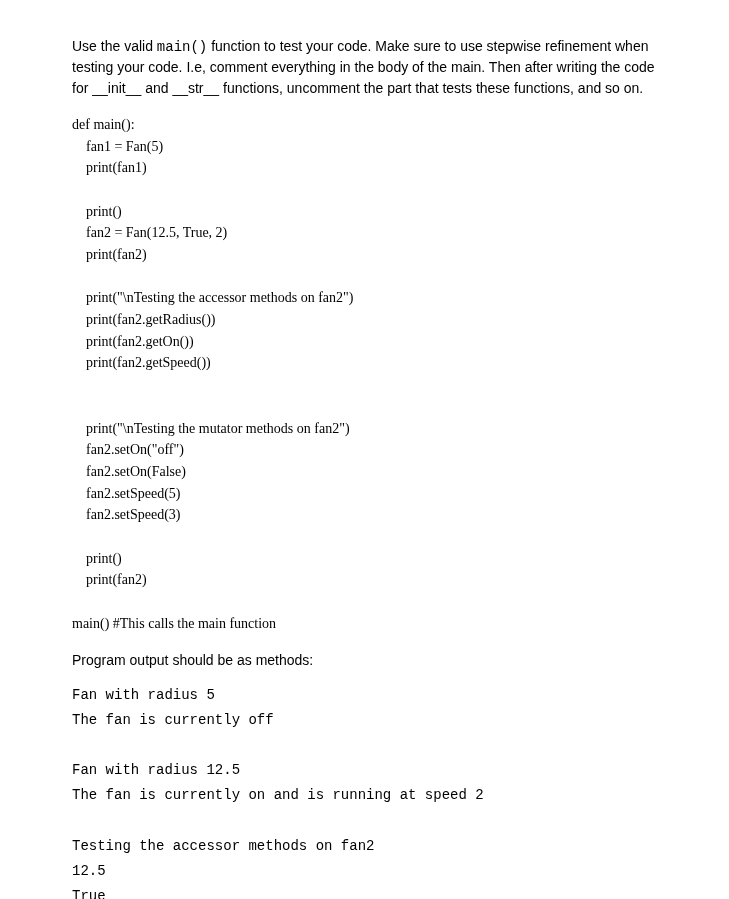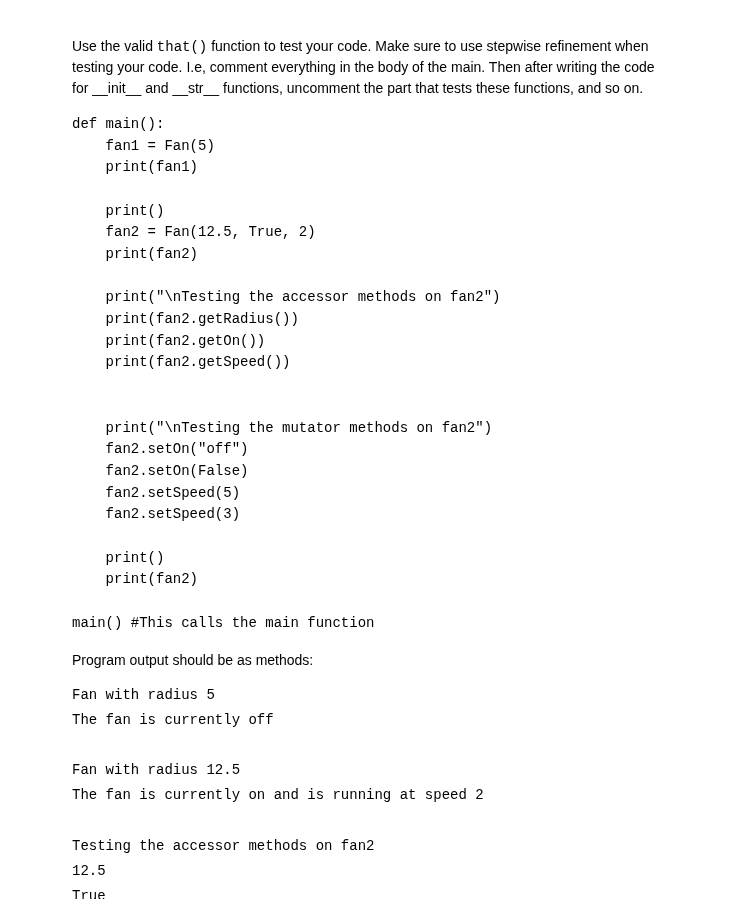--- a/index.html
+++ b/index.html
@@ -14,41 +14,41 @@
       box-sizing: border-box;
     }
     .intro {
       margin-bottom: 16px;
     }
     .mono {
       font-family: "Courier New", Courier, monospace;
       font-size: 14px;
     }
     .code-block {
-      font-family: Liberation Mono, monospace;
+      font-family: Liberation Serif, serif;
       font-size: 14px;
       white-space: pre;
       line-height: 1.55;
       margin-bottom: 16px;
     }
     .section-heading {
       margin: 12px 0 12px 0;
     }
     .output-block {
       font-family: "Courier New", Courier, monospace;
       font-size: 14px;
       white-space: pre;
       line-height: 1.8;
     }
   </style>
 </head>
 <body>
 
 <div class="intro">
-  <span>Use the valid </span><span class="mono">that()</span><span>  function to test your code. Make sure to use stepwise refinement when testing your code. I.e, comment everything in the body of the main. Then after writing the code for __init__ and __str__ functions, uncomment the part that tests these functions, and so on.</span>
+  <span>Use the valid </span><span class="mono">main()</span><span>  function to test your code. Make sure to use stepwise refinement when testing your code. I.e, comment everything in the body of the main. Then after writing the code for __init__ and __str__ functions, uncomment the part that tests these functions, and so on.</span>
 </div>
 
 <div class="code-block">def main():
     fan1 = Fan(5)
     print(fan1)
 
     print()
     fan2 = Fan(12.5, True, 2)
     print(fan2)
 

